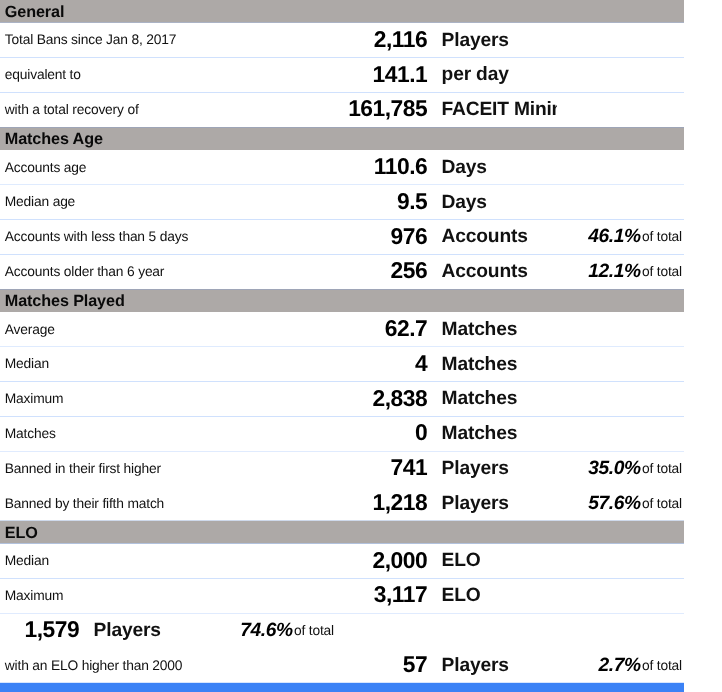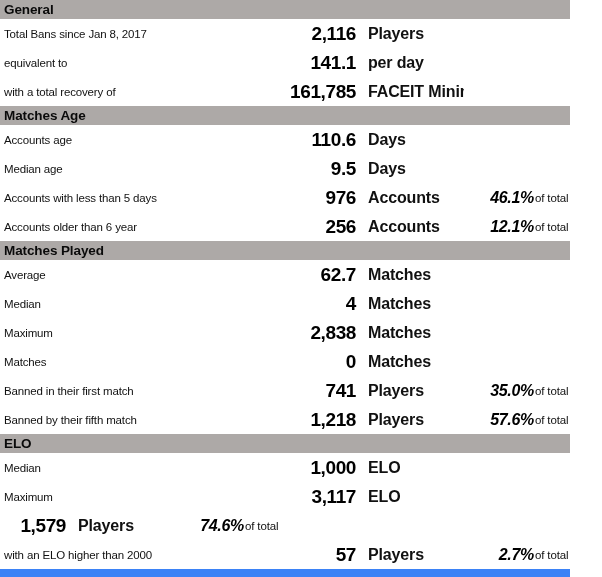--- a/index.html
+++ b/index.html
@@ -181,41 +181,41 @@
           <div class="c-pctlabel empty"></div>
         </div>
         <div class="row">
           <div class="c-label">Matches</div>
           <div class="c-value">0</div>
           <div class="c-unit">Matches</div>
           <div class="c-pct empty"></div>
           <div class="c-pctlabel empty"></div>
         </div>
         <div class="row">
-          <div class="c-label">Banned in their first match</div>
+          <div class="c-label">Banned in their first higher</div>
           <div class="c-value">741</div>
           <div class="c-unit">Players</div>
           <div class="c-pct">35.0%</div>
           <div class="c-pctlabel">of total</div>
         </div>
         <div class="row">
           <div class="c-label">Banned by their fifth match</div>
           <div class="c-value">1,218</div>
           <div class="c-unit">Players</div>
           <div class="c-pct">57.6%</div>
           <div class="c-pctlabel">of total</div>
         </div>
       </div>
     </div>
     <div class="section">
       <div class="section-header">ELO</div>
       <div class="rows">
         <div class="row">
           <div class="c-label">Median</div>
-          <div class="c-value">1,000</div>
+          <div class="c-value">2,000</div>
           <div class="c-unit">ELO</div>
           <div class="c-pct empty"></div>
           <div class="c-pctlabel empty"></div>
         </div>
         <div class="row">
           <div class="c-label">Maximum</div>
           <div class="c-value">3,117</div>
           <div class="c-unit">ELO</div>
           <div class="c-pct empty"></div>
           <div class="c-pctlabel empty"></div>

